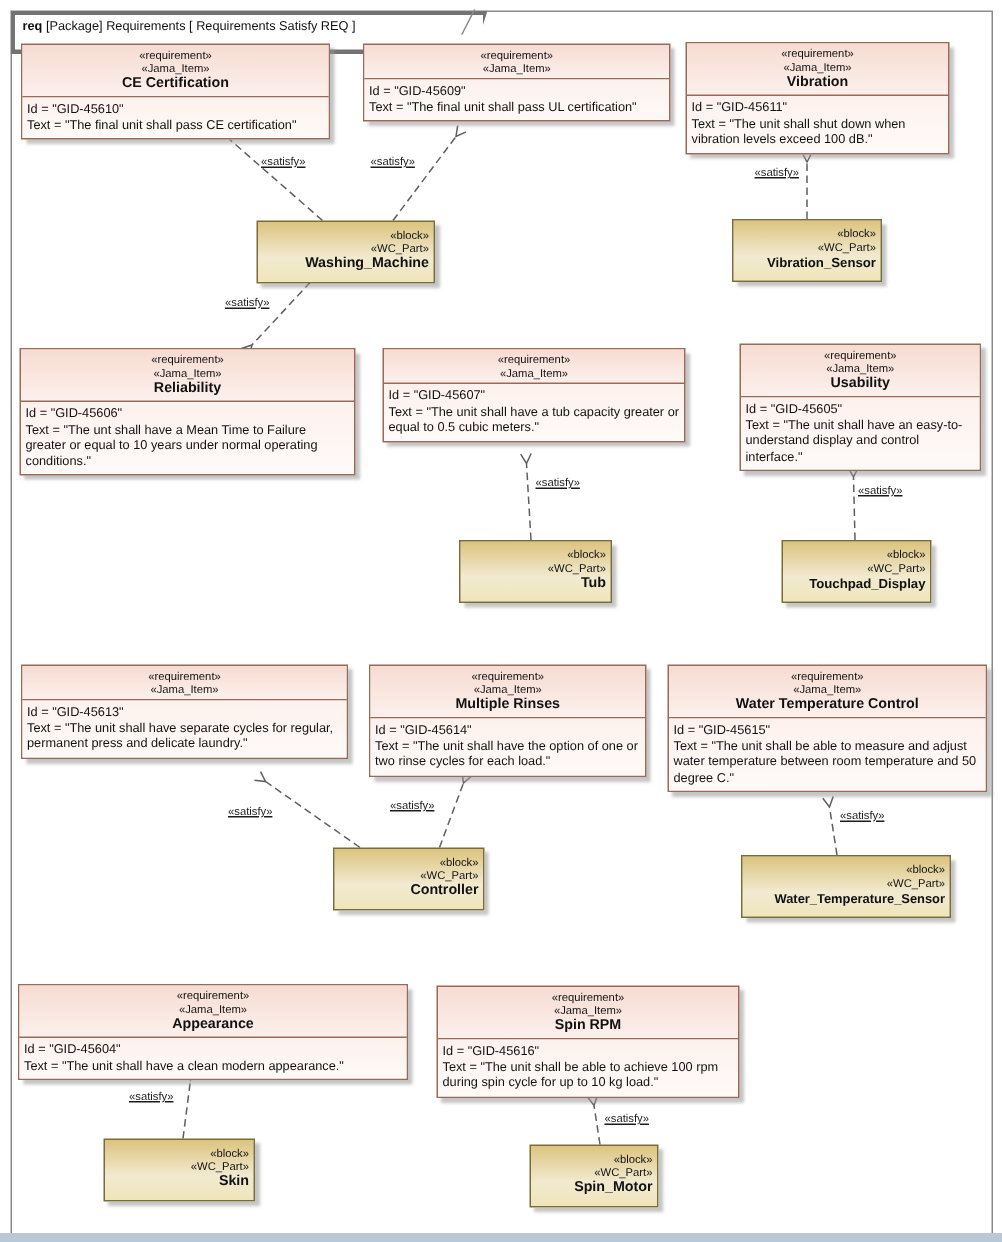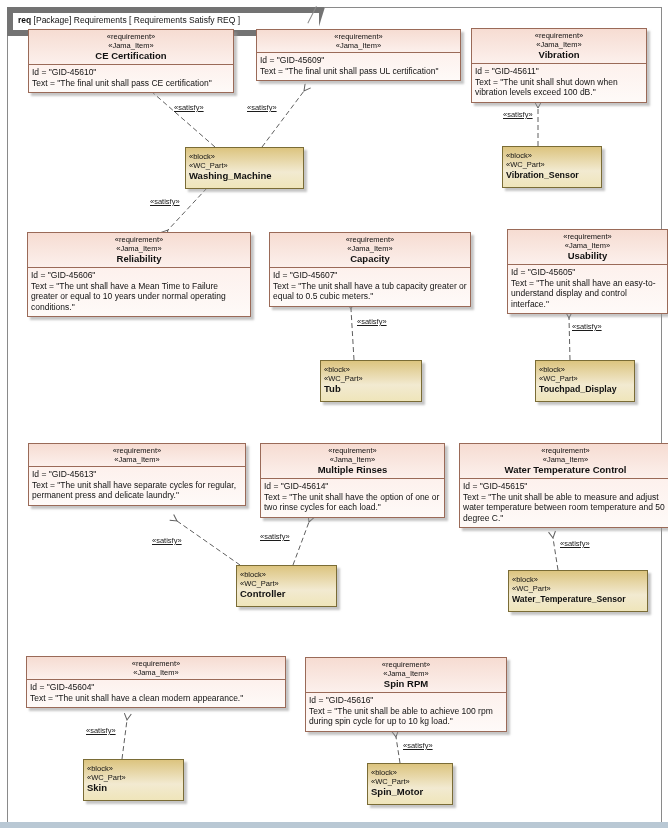--- a/index.html
+++ b/index.html
@@ -6,47 +6,47 @@
   body {
     width:668px; height:828px; position:relative; overflow:hidden;
     background:#ffffff; font-family:"Liberation Sans", sans-serif; color:#111;
   }
   .frame {
     position:absolute; left:7px; top:7px; width:653px; height:814px;
     border:1px solid #8a8a8a; background:#ffffff;
   }
   .tab {
     position:absolute; left:7px; top:7px; width:318px; height:29px;
-    border:6px solid #737373; background:#ffffff; box-sizing:border-box;
+    border:3px solid #737373; background:#ffffff; box-sizing:border-box;
     font-size:8.5px; line-height:15px; padding-left:5px; white-space:nowrap;
     clip-path:polygon(0 0, 100% 0, calc(100% - 9px) 100%, 0 100%);
   }
   .tab b { font-weight:bold; }
   .tab-cut {
     position:absolute; left:316px; top:6px; width:1px; height:19px;
     background:#8a8a8a; transform:rotate(27deg); transform-origin:top left;
   }
   svg.edges { position:absolute; left:0; top:0; width:668px; height:828px; }
   .node {
     position:absolute; box-sizing:border-box;
-    border:1px solid; box-shadow:3px 3px 2px rgba(150,150,150,0.55);margin-left:14px;
+    border:1px solid; box-shadow:3px 3px 2px rgba(150,150,150,0.55);
   }
   .req { border-color:#9a6a58; background:#fdf5f2; }
   .req .hdr {
     background:linear-gradient(180deg,#f6dcd2 0%,#fcf0ec 100%);
     border-bottom:1px solid #9a6a58; text-align:center; padding:2px 2px 2px;
   }
   .req .bdy {
     background:linear-gradient(180deg,#fdf1ed 0%,#fefaf8 100%);
     padding:2px 3px 4px; font-size:8.5px; line-height:10.5px;
   }
   .st { font-size:7.5px; line-height:9px; }
   .nm { font-size:9.5px; font-weight:bold; line-height:12px; white-space:nowrap; }
   .blk {
-    border-color:#7a6c36; text-align:left; padding:4px 3px 6px;
+    border-color:#7a6c36; text-align:right; padding:4px 3px 6px;
     background:linear-gradient(180deg,#dcc47f 0%,#f2ead1 60%,#efe5ba 100%);
   }
   .elabel {
     position:absolute; font-size:7.5px; line-height:9px; color:#1c1c1c; white-space:nowrap;text-decoration:underline;
   }
   .bottom-strip {
     position:absolute; left:0; top:822px; width:668px; height:6px; background:#b9c8d4;
   }
 </style>
 </head>
@@ -134,21 +134,20 @@
   <div class="bdy">
     <div>Id = "GID-45606"</div>
     <div>Text = "The unt shall have a Mean Time to Failure greater or equal to 10 years under normal operating conditions."</div>
   </div>
 </div>
 
 <div class="node req" style="left:255px;top:232px;width:202px">
   <div class="hdr">
     <div class="st">«requirement»</div>
     <div class="st">«Jama_Item»</div>
-    <div class="nm">Capacity</div>
   </div>
   <div class="bdy">
     <div>Id = "GID-45607"</div>
     <div>Text = "The unit shall have a tub capacity greater or equal to 0.5 cubic meters."</div>
   </div>
 </div>
 
 <div class="node req" style="left:493px;top:229px;width:161px">
   <div class="hdr">
     <div class="st">«requirement»</div>
@@ -217,20 +216,21 @@
 <div class="node blk" style="left:494px;top:570px;width:140px">
   <div class="st">«block»</div>
   <div class="st">«WC_Part»</div>
   <div class="nm" style="font-size:8.6px">Water_Temperature_Sensor</div>
 </div>
 
 <div class="node req" style="left:12px;top:656px;width:260px">
   <div class="hdr">
     <div class="st">«requirement»</div>
     <div class="st">«Jama_Item»</div>
+    <div class="nm">Appearance</div>
   </div>
   <div class="bdy">
     <div>Id = "GID-45604"</div>
     <div>Text = "The unit shall have a clean modern appearance."</div>
   </div>
 </div>
 
 <div class="node req" style="left:291px;top:657px;width:202px">
   <div class="hdr">
     <div class="st">«requirement»</div>

